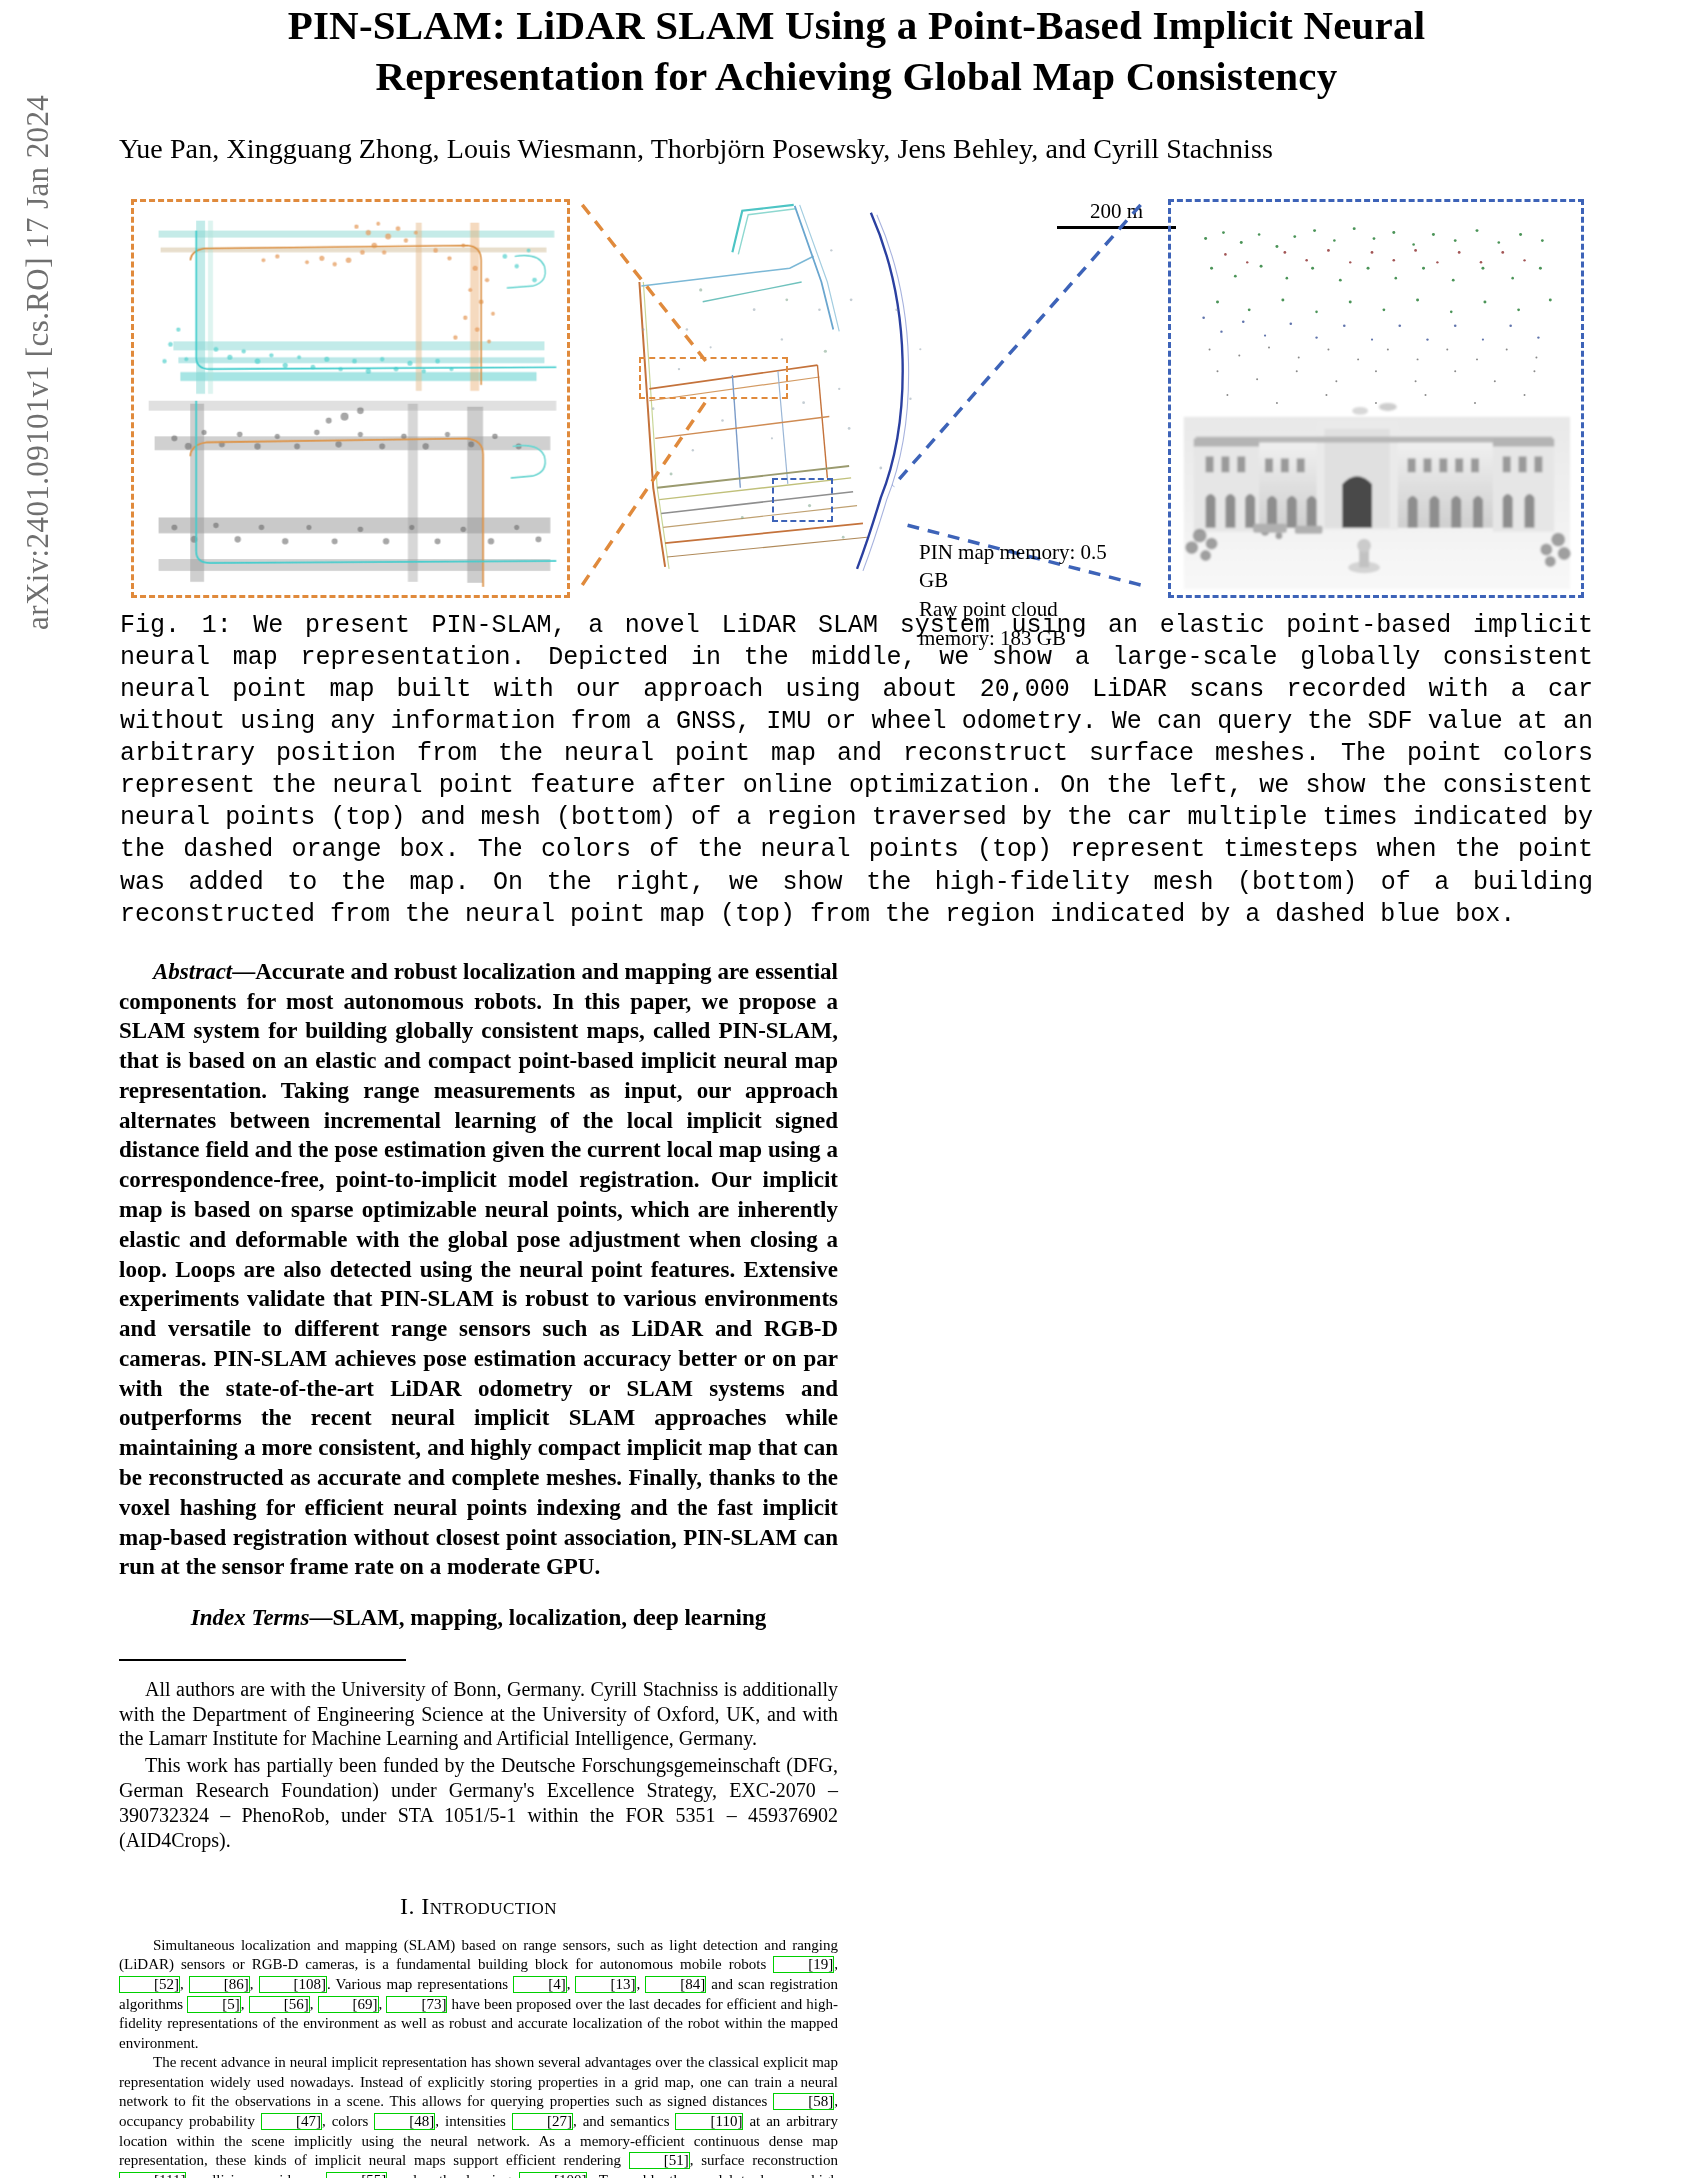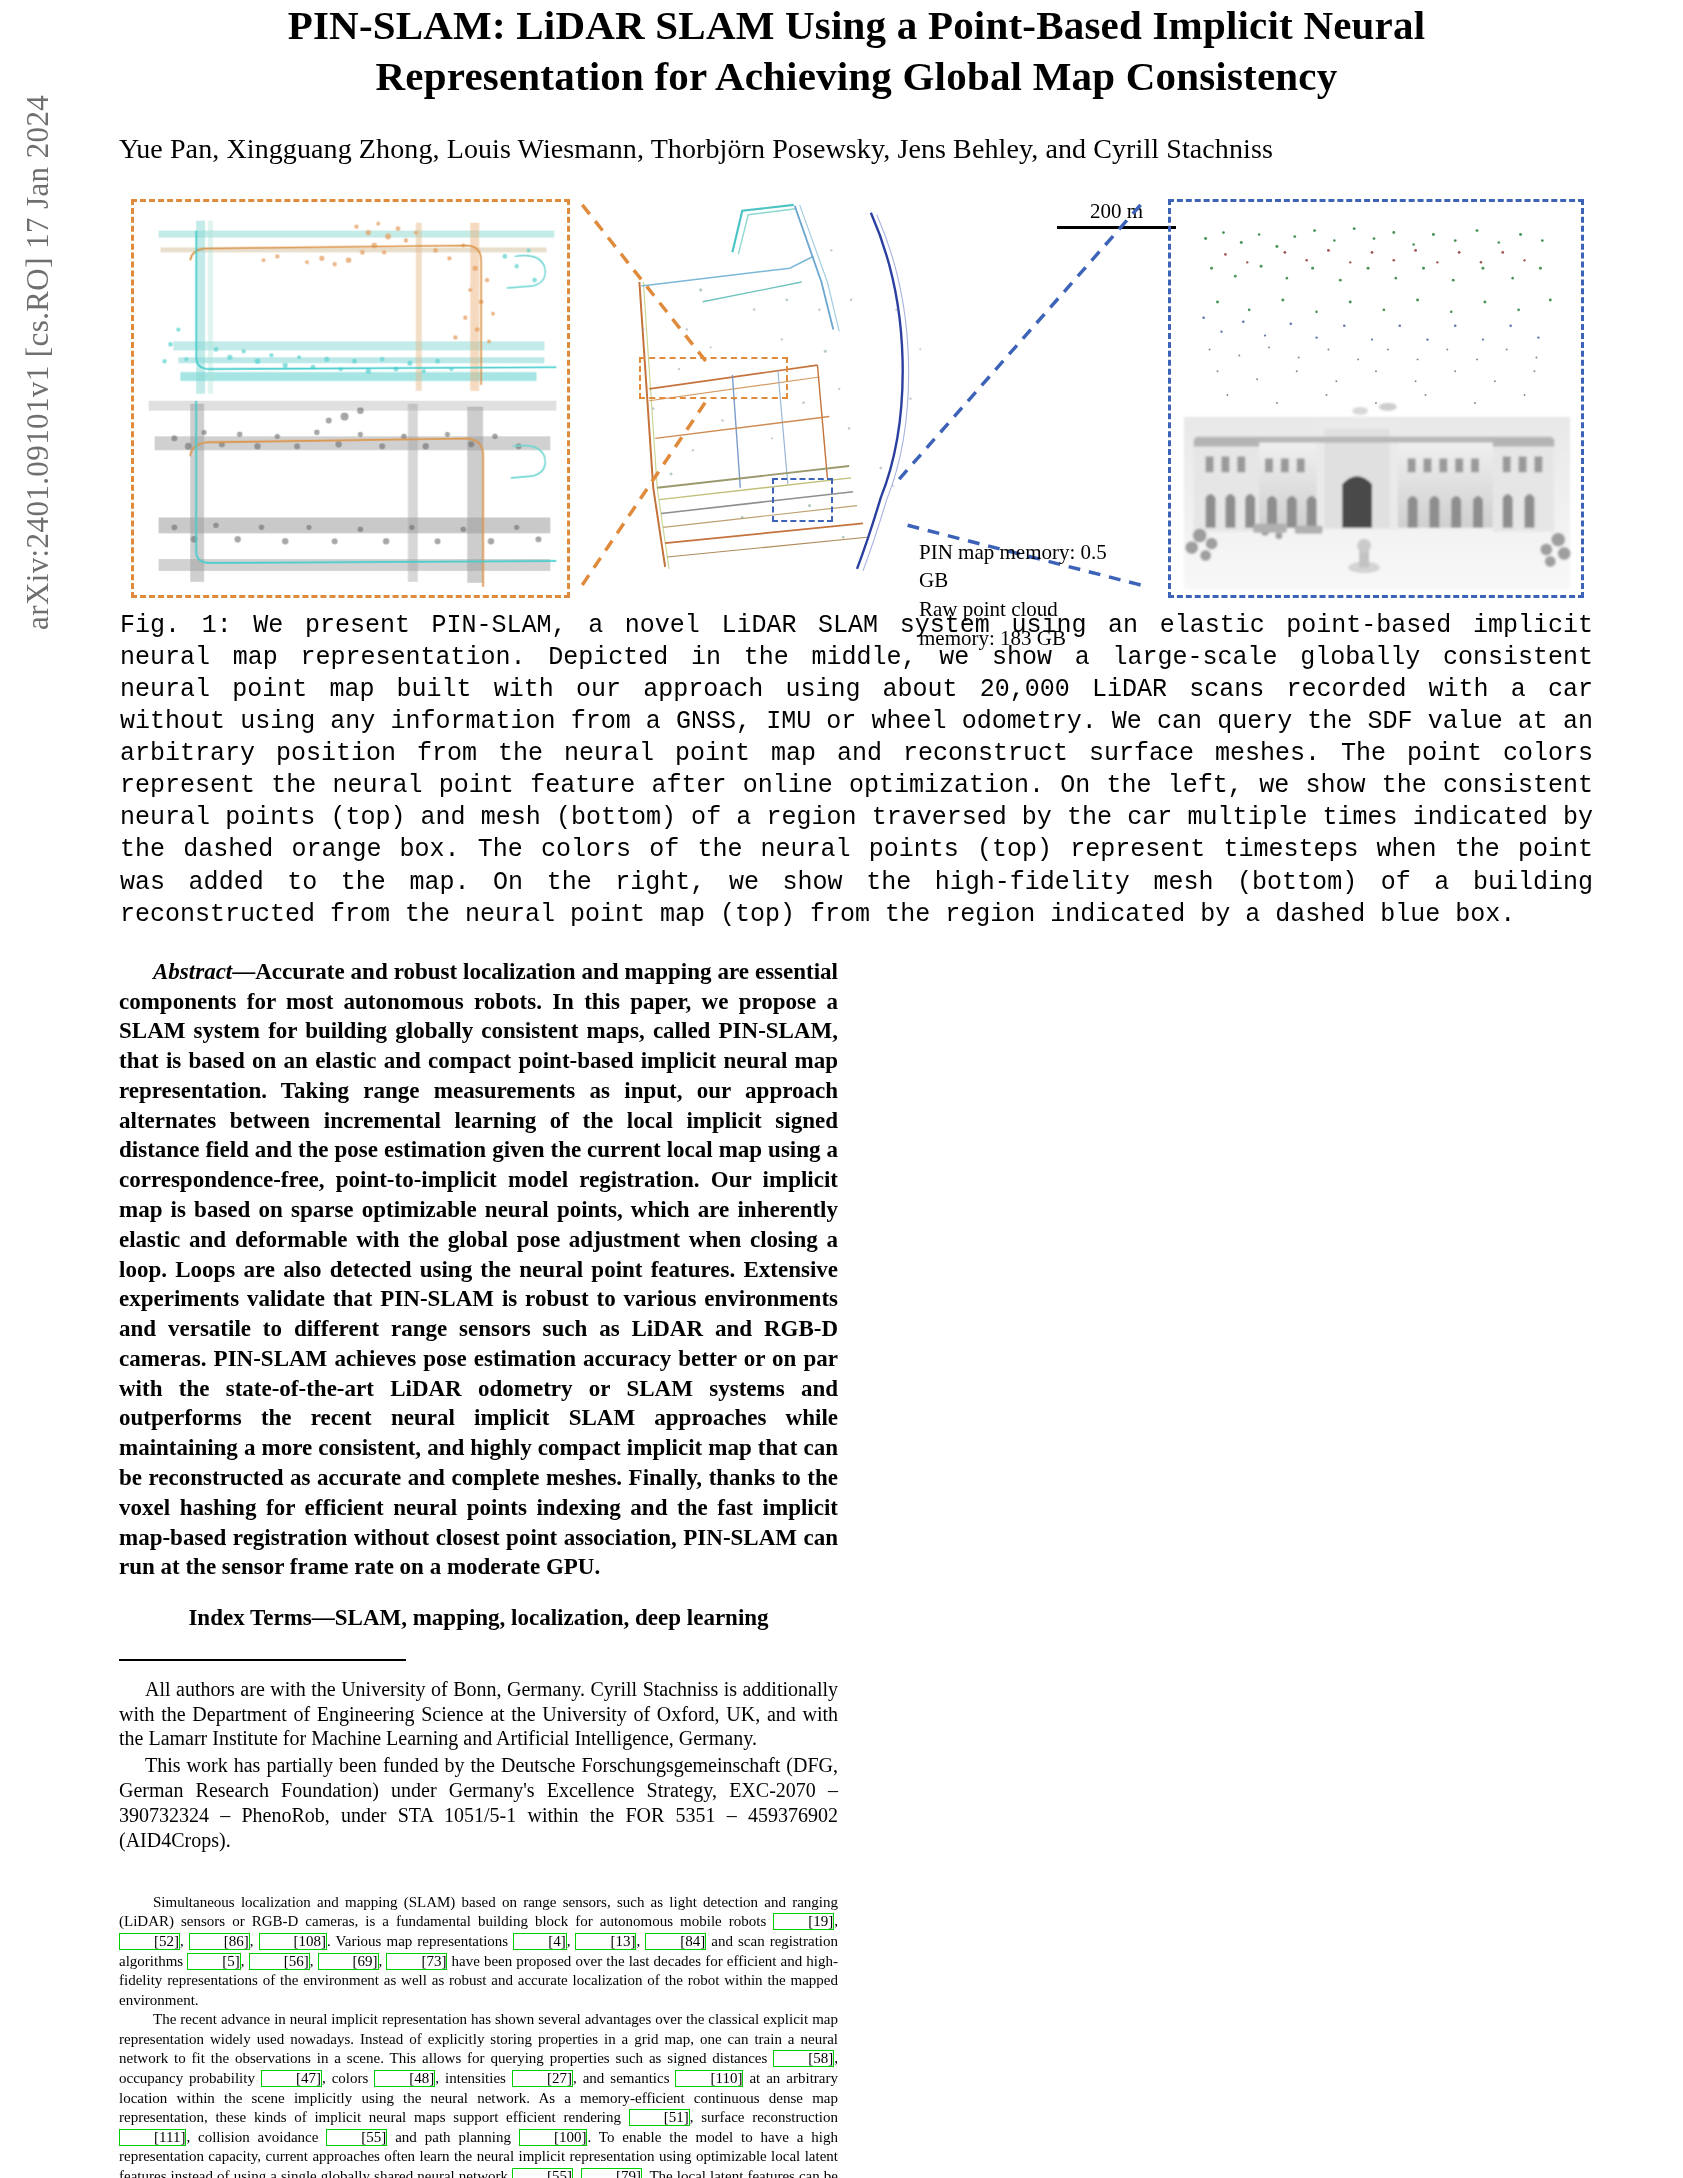--- a/index.html
+++ b/index.html
@@ -150,21 +150,21 @@
   }
   .abstract .lead { font-weight: bold; font-style: italic; }
 
   .indexterms {
     font-weight: bold;
     font-size: 23px;
     line-height: 1.3;
     margin-top: 21px;
     text-align: center;
   }
-  .indexterms .lead { }
+  .indexterms .lead { font-style: italic; }
 
   .rule {
     width: 287px;
     height: 1.6px;
     background: #000;
     margin: 26px 0 16px 0;
   }
 
   .footnote {
     font-size: 20px;
@@ -667,20 +667,21 @@
 
       <div class="rule"></div>
 
       <div class="footnote">
         <p>All authors are with the University of Bonn, Germany. Cyrill Stachniss is additionally with the Department of Engineering Science at the University of Oxford, UK, and with the Lamarr Institute for Machine Learning and Artificial Intelligence, Germany.</p>
         <p>This work has partially been funded by the Deutsche Forschungsgemeinschaft (DFG, German Research Foundation) under Germany's Excellence Strategy, EXC-2070 – 390732324 – PhenoRob, under STA 1051/5-1 within the FOR 5351 – 459376902 (AID4Crops).</p>
       </div>
     </div>
 
     <div class="col">
+      <div class="sect-head">I.  Introduction</div>
       <div class="body-text" id="intro-body">
           <p>Simultaneous localization and mapping (SLAM) based on range sensors, such as light detection and ranging (LiDAR) sensors or RGB-D cameras, is a fundamental building block for autonomous mobile robots <span class="cite">[19]</span>, <span class="cite">[52]</span>, <span class="cite">[86]</span>, <span class="cite">[108]</span>. Various map representations <span class="cite">[4]</span>, <span class="cite">[13]</span>, <span class="cite">[84]</span> and scan registration algorithms <span class="cite">[5]</span>, <span class="cite">[56]</span>, <span class="cite">[69]</span>, <span class="cite">[73]</span> have been proposed over the last decades for efficient and high-fidelity representations of the environment as well as robust and accurate localization of the robot within the mapped environment.</p>
           <p>The recent advance in neural implicit representation has shown several advantages over the classical explicit map representation widely used nowadays. Instead of explicitly storing properties in a grid map, one can train a neural network to fit the observations in a scene. This allows for querying properties such as signed distances <span class="cite">[58]</span>, occupancy probability <span class="cite">[47]</span>, colors <span class="cite">[48]</span>, intensities <span class="cite">[27]</span>, and semantics <span class="cite">[110]</span> at an arbitrary location within the scene implicitly using the neural network. As a memory-efficient continuous dense map representation, these kinds of implicit neural maps support efficient rendering <span class="cite">[51]</span>, surface reconstruction <span class="cite">[111]</span>, collision avoidance <span class="cite">[55]</span> and path planning <span class="cite">[100]</span>. To enable the model to have a high representation capacity, current approaches often learn the neural implicit representation using optimizable local latent features instead of using a single globally shared neural network <span class="cite">[55]</span>, <span class="cite">[79]</span>. The local latent features can be structured by a regular 3D grid <span class="cite">[51]</span>, <span class="cite">[80]</span>, an axis-aligned tri-</p>
         </div>
     </div>
   </div>
 </div>
 
 
 </body></html>

